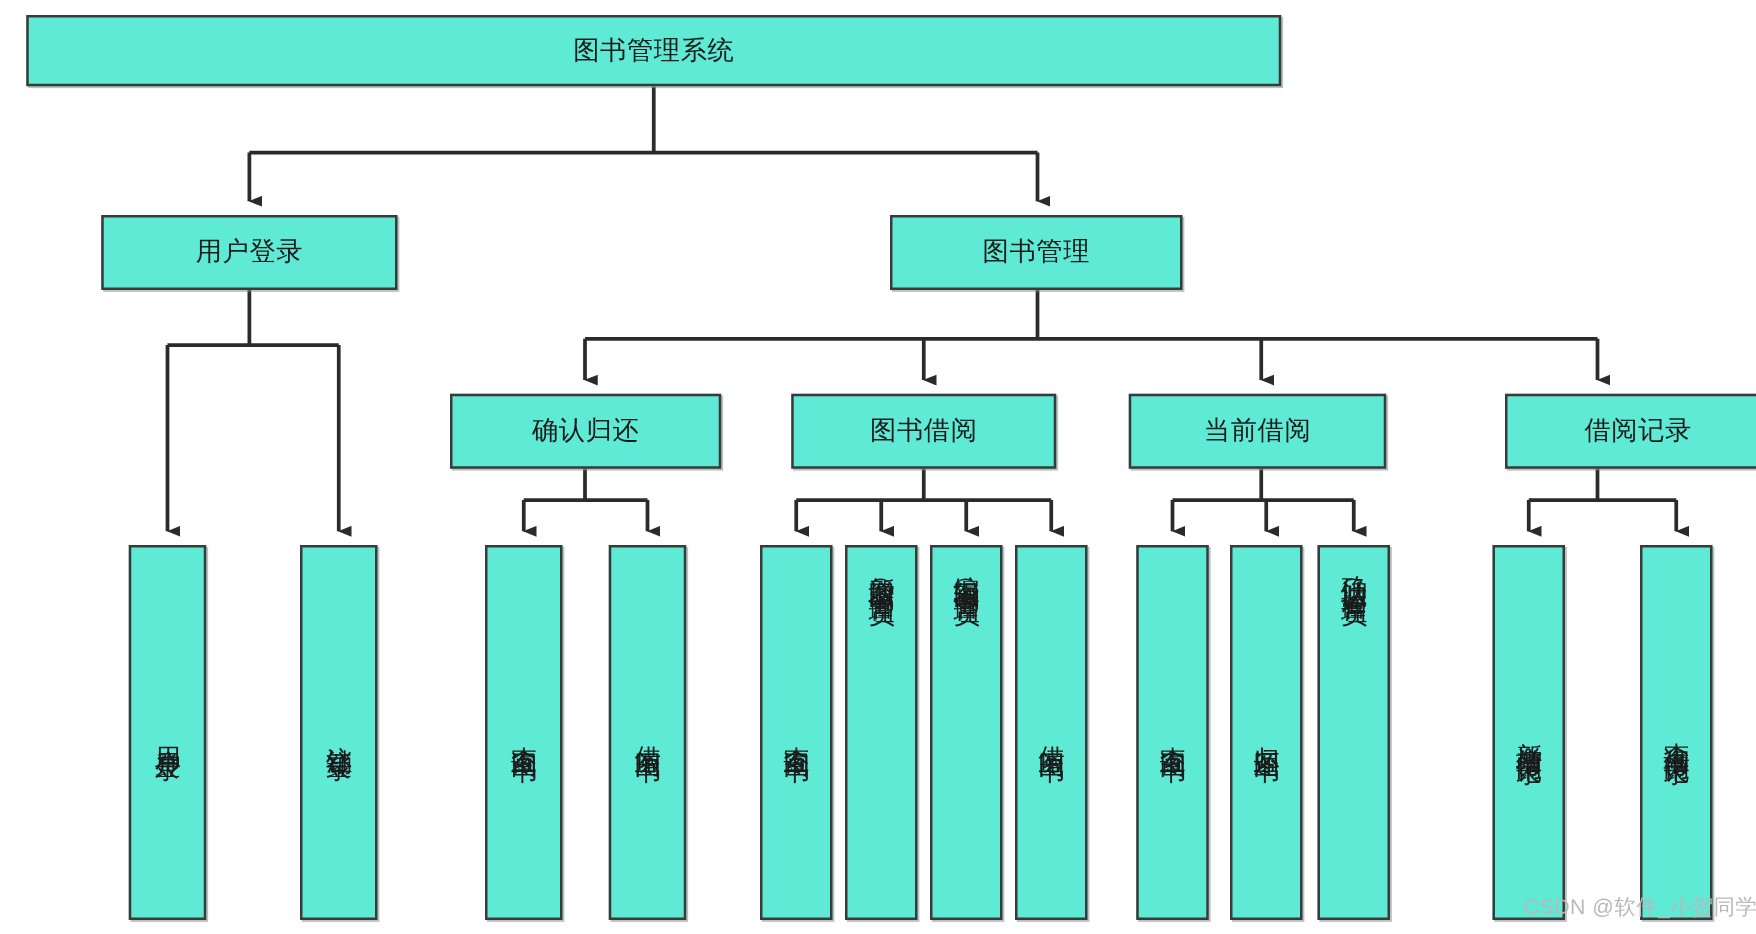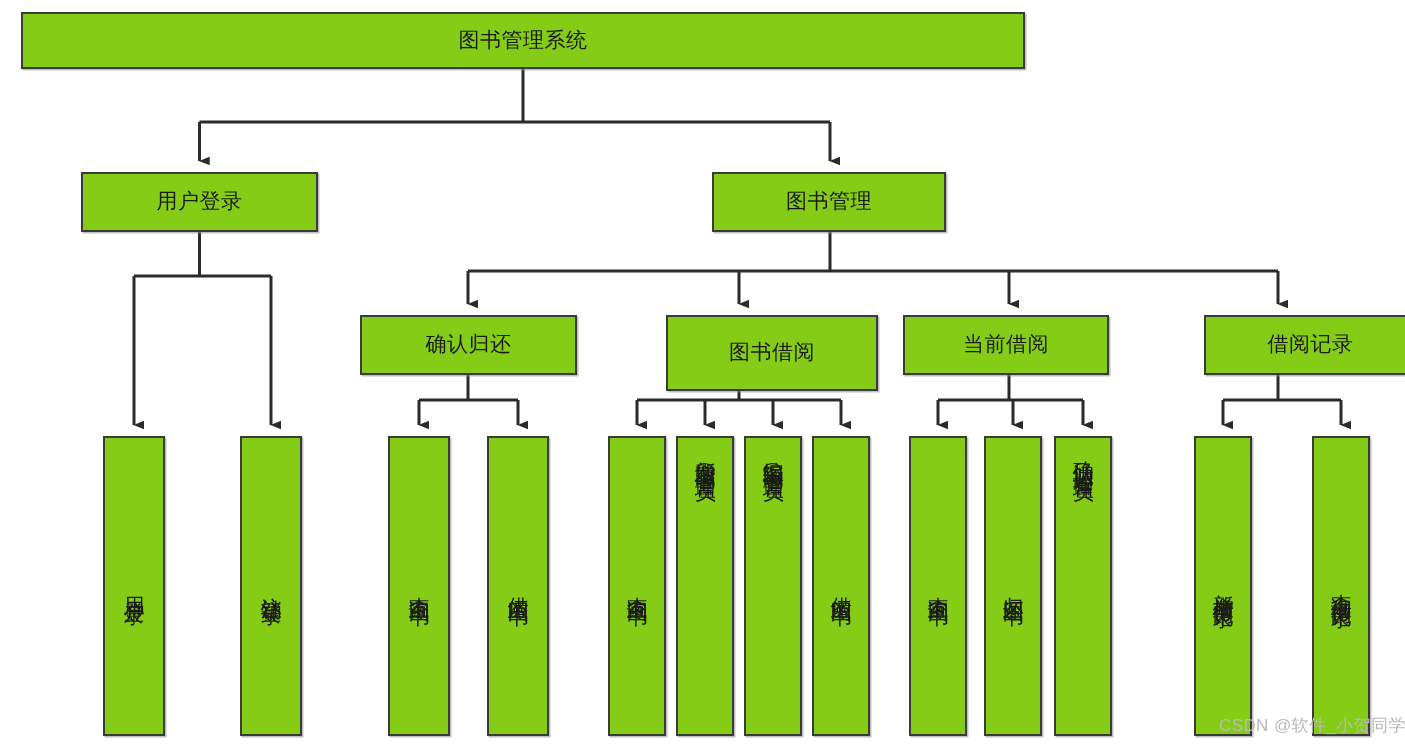--- a/index.html
+++ b/index.html
@@ -22,21 +22,21 @@
     position: absolute;
     left: 0;
     top: 0;
     width: 1405px;
     height: 747px;
     pointer-events: none;
   }
   .node {
     position: absolute;
     box-sizing: border-box;
-    background: #84cc16;
+    background: #5eead4;
     border: 2px solid #3a3a3a;
     box-shadow: 1.5px 1.5px 0 0 rgba(140,140,140,0.55);
     display: flex;
     align-items: center;
     justify-content: center;
     z-index: 3;
   }
   .node .label {
     color: #1b1b1b;
     line-height: 1.32;
@@ -142,21 +142,21 @@
   <div class="node horiz" style="left:81px; top:172px; width:237px; height:60px;">
     <span class="label">用户登录</span>
   </div>
   <div class="node horiz" style="left:712px; top:172px; width:234px; height:60px;">
     <span class="label">图书管理</span>
   </div>
 
   <div class="node horiz" style="left:360px; top:315px; width:217px; height:60px;">
     <span class="label">确认归还</span>
   </div>
-  <div class="node horiz" style="left:666px; top:315px; width:212px; height:76px;justify-content:center;">
+  <div class="node horiz" style="left:633px; top:315px; width:212px; height:60px;justify-content:center;">
     <span class="label">图书借阅</span>
   </div>
   <div class="node horiz" style="left:903px; top:315px; width:206px; height:60px;">
     <span class="label">当前借阅</span>
   </div>
   <div class="node horiz" style="left:1172px; top:315px; width:213px; height:60px;margin-left:32px;">
     <span class="label">借阅记录</span>
   </div>
 
   <div class="node vert centered" style="left:103px; top:436px; width:62px; height:300px;">

